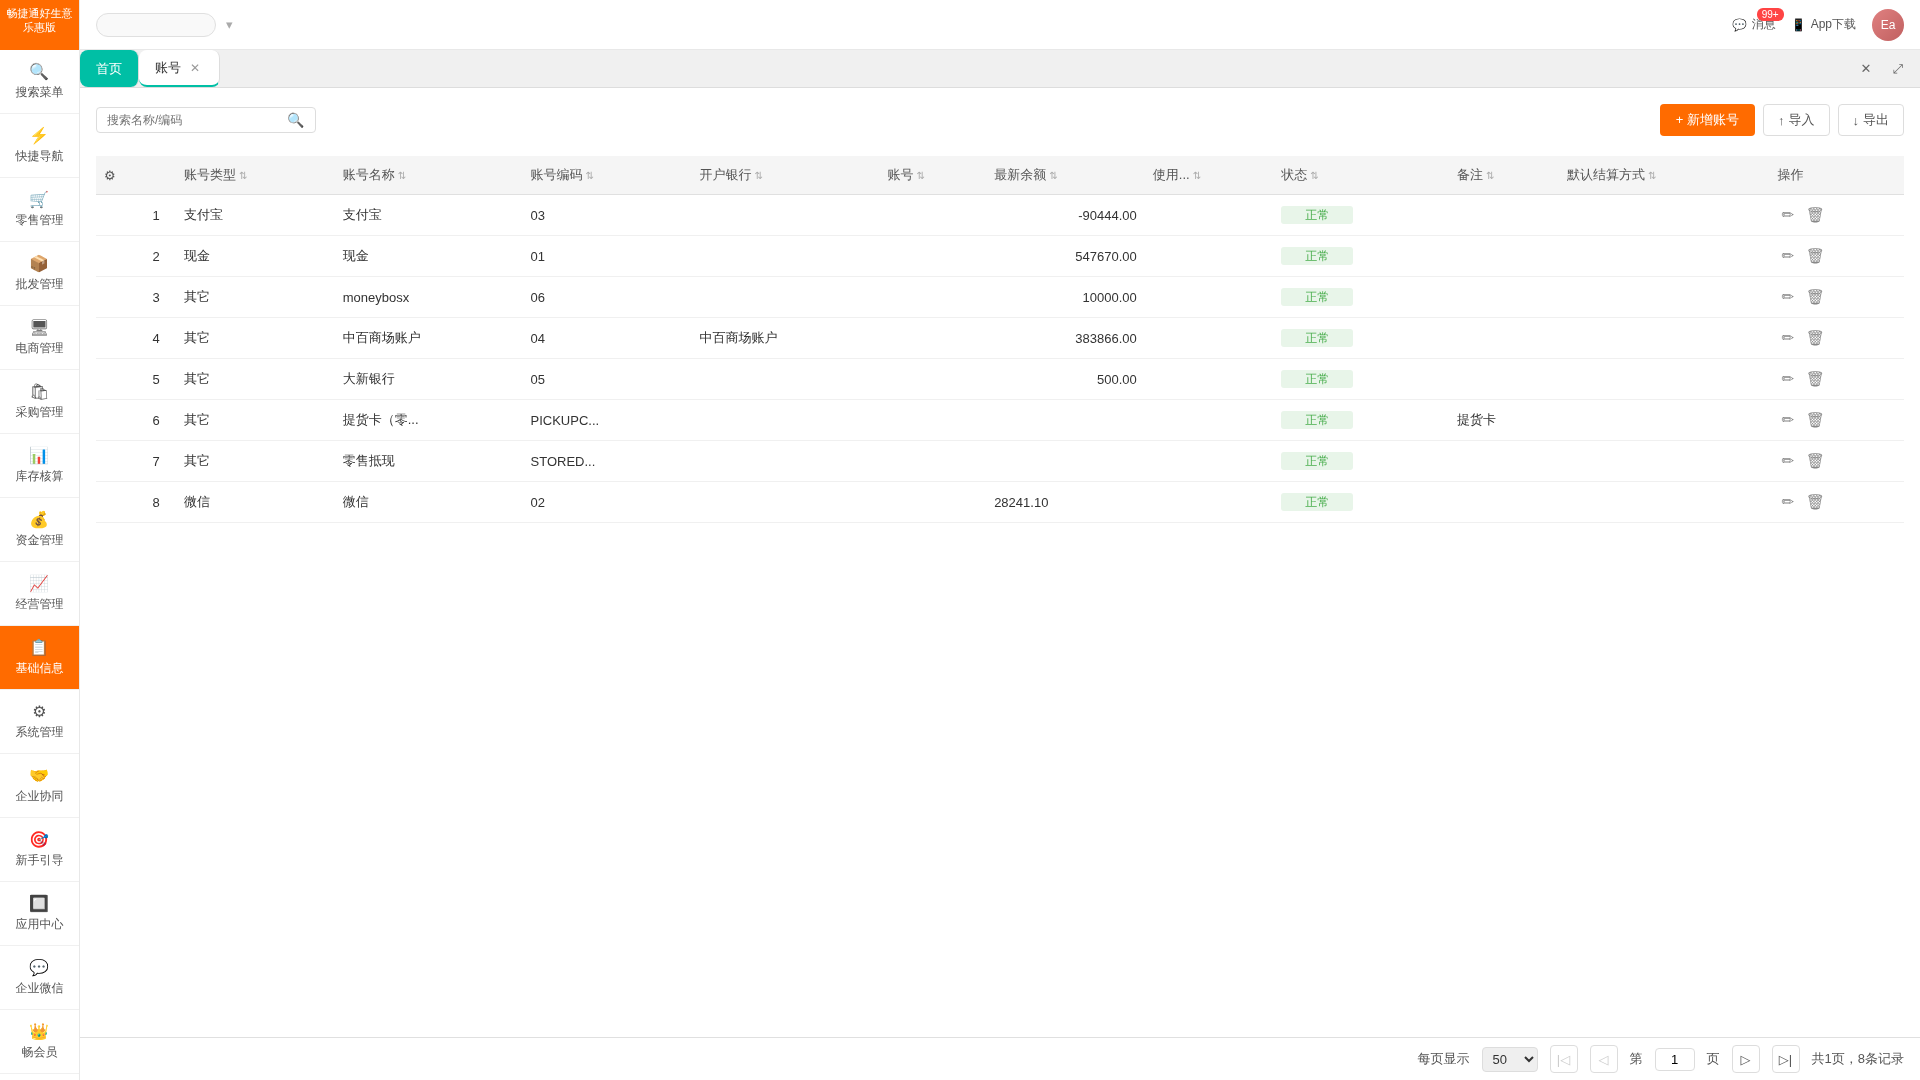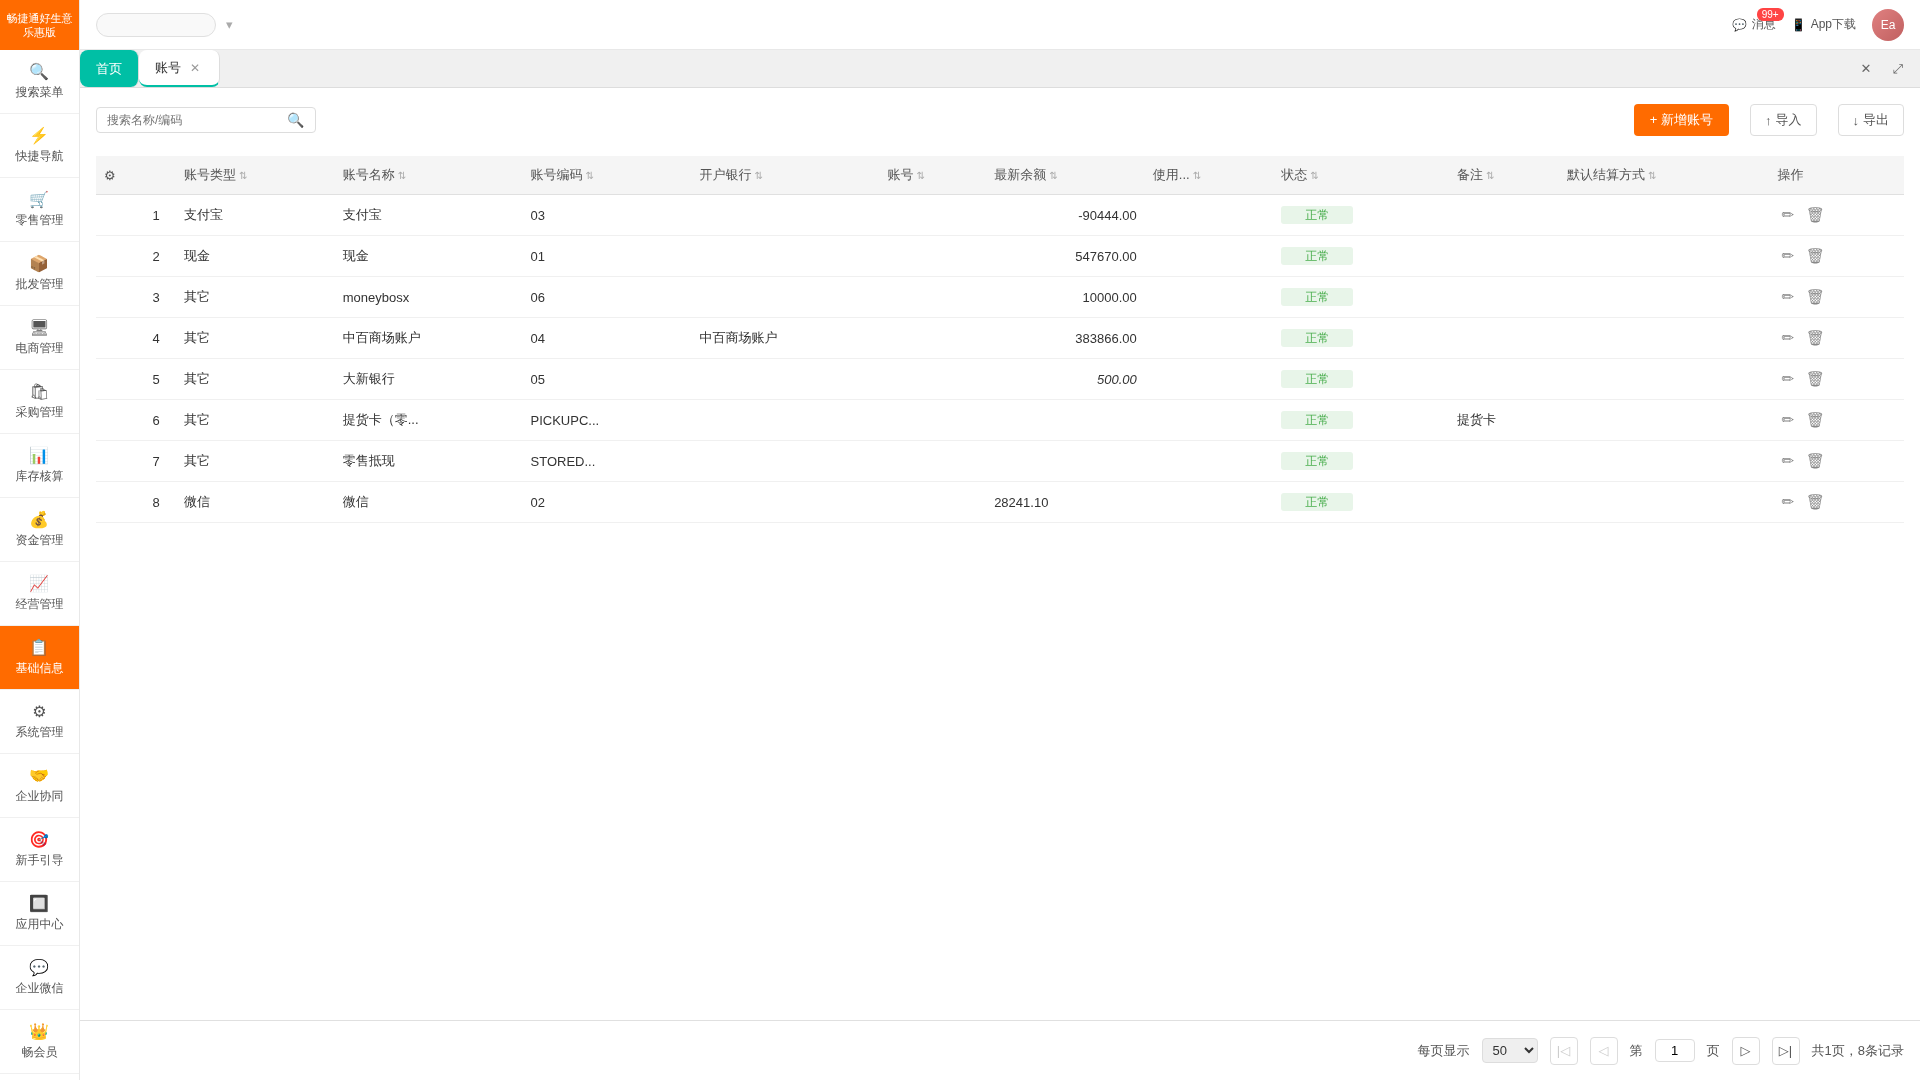--- a/index.html
+++ b/index.html
@@ -14,21 +14,21 @@
       flex-direction: column;
       align-items: center;
       padding-top: 0;
       flex-shrink: 0;
     }
     .logo-area {
       width: 100%;
       background: #ff6b00;
       height: 50px;
       display: flex;
-      align-items: center;
+      align-items: flex-start;
       justify-content: center;
       padding: 6px;
     }
     .logo-text {
       color: #fff;
       font-size: 11px;
       text-align: center;
       line-height: 1.3;
     }
     .sidebar-nav {
@@ -212,21 +212,21 @@
       background: transparent;
     }
     .search-icon-btn {
       color: #999;
       cursor: pointer;
       font-size: 14px;
     }
     .toolbar-right {
       display: flex;
       align-items: center;
-      gap: 21px;
+      gap: 8px;
     }
     .btn-add {
       background: #ff6b00;
       color: #fff;
       border: none;
       border-radius: 4px;
       padding: 7px 16px;
       font-size: 13px;
       cursor: pointer;
       display: flex;
@@ -294,21 +294,21 @@
       color: #888;
       padding: 2px 4px;
     }
     .gear-col {
       width: 36px;
       text-align: center;
     }
 
     
     .pagination-bar {
-      height: 60px;
+      height: 43px;
       background: #fff;
       border-top: 1px solid #e0e0e0;
       display: flex;
       align-items: center;
       justify-content: flex-end;
       padding: 0 16px;
       gap: 12px;
       font-size: 13px;
       color: #555;
       flex-shrink: 0;
@@ -571,21 +571,21 @@
     </td>
   </tr>
           <tr>
     <td class="row-num"></td>
     <td class="row-num">5</td>
     <td>其它</td>
     <td>大新银行</td>
     <td>05</td>
     <td></td>
     <td></td>
-    <td style="text-align:right;font-style:italic;">500.00</td>
+    <td style="text-align:right;">500.00</td>
     <td></td>
     <td><span class="status-badge">正常</span></td>
     <td></td>
     <td></td>
     <td>
       <button class="action-btn" title="编辑">✏</button>
       <button class="action-btn" title="删除">🗑</button>
     </td>
   </tr>
           <tr>

